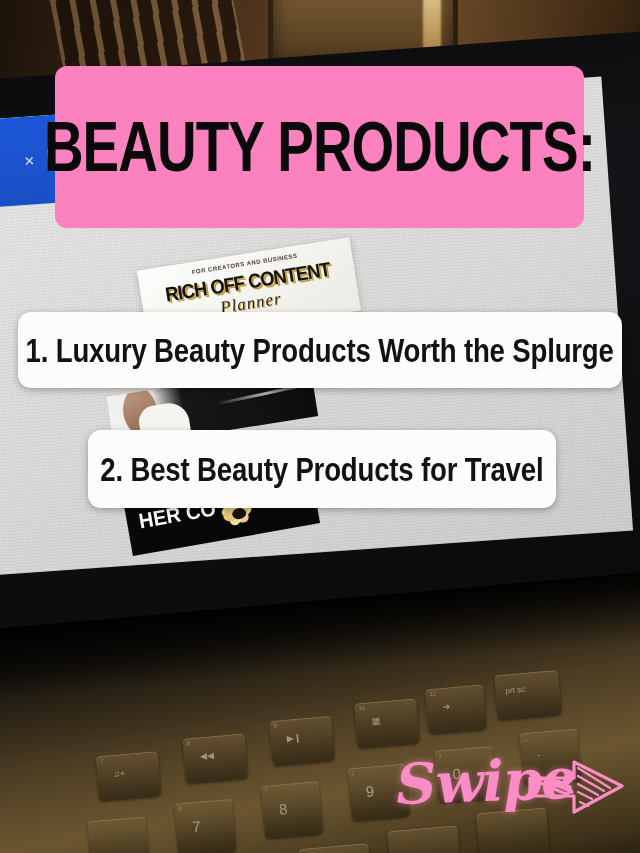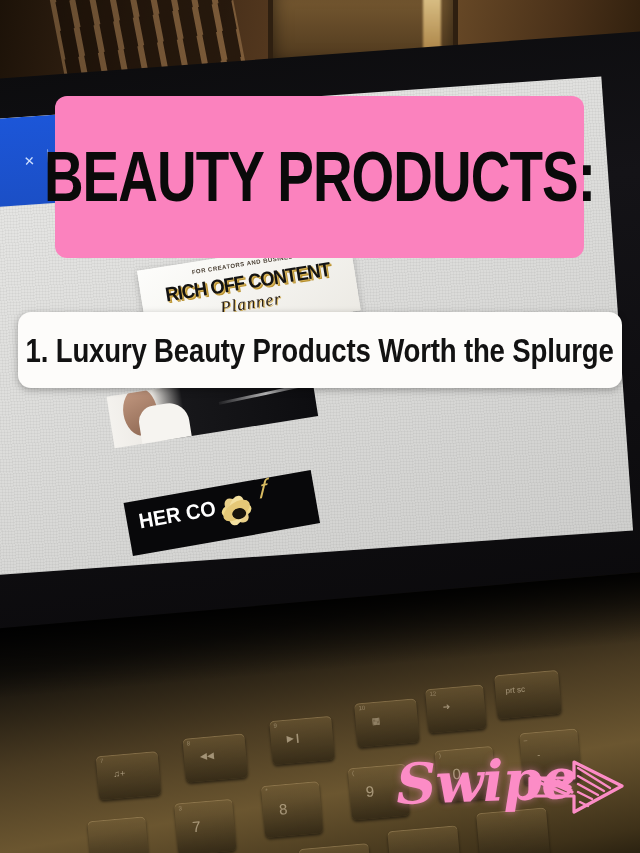--- a/index.html
+++ b/index.html
@@ -227,21 +227,21 @@
     font-family:"Liberation Sans", sans-serif;
   }
   .key span.sup{ font-size:6px; top:2px; left:4px; opacity:.7; }
   .palm-shadow{
     position:absolute; left:0; right:0; top:0; height:70px;
     background:linear-gradient(180deg, rgba(0,0,0,.92), rgba(0,0,0,0));
   }
 
   
   .title-card{
-    position:absolute; left:55px; top:96px; width:529px; height:162px;
+    position:absolute; left:55px; top:66px; width:529px; height:162px;
     background:#fb82be;
     border-radius:12px;
   }
   .title-text{
     position:absolute; inset:0;
     display:flex; align-items:center; justify-content:center;
     font-family:"Liberation Sans Narrow","Liberation Sans", sans-serif;
     font-weight:700;
     font-size:59px;
     letter-spacing:-1px;
@@ -412,20 +412,23 @@
   </div>
 
   <div class="title-card">
     <div class="title-text">BEAUTY PRODUCTS:</div>
   </div>
 
   <div class="item-card" id="card1">
     <div class="item-text">1. Luxury Beauty Products Worth the Splurge</div>
   </div>
 
+  <div class="item-card" id="card2">
+    <div class="item-text">2. Best Beauty Products for Travel</div>
+  </div>
 
 
   <div class="swipe-wrap">
     <div class="swipe-word">Swipe</div>
     <svg class="swipe-arrow" viewBox="0 0 102 76">
       <g fill="none" stroke="#fc8cc6" stroke-width="3.2" stroke-linecap="round" stroke-linejoin="round">
         <path d="M4 30 L48 30 L48 14 L96 38 L48 64 L48 48 L4 48 Z"></path>
         <path d="M10 33 L40 46"></path>
         <path d="M14 30 L44 43"></path>
         <path d="M20 31 L46 44"></path>

